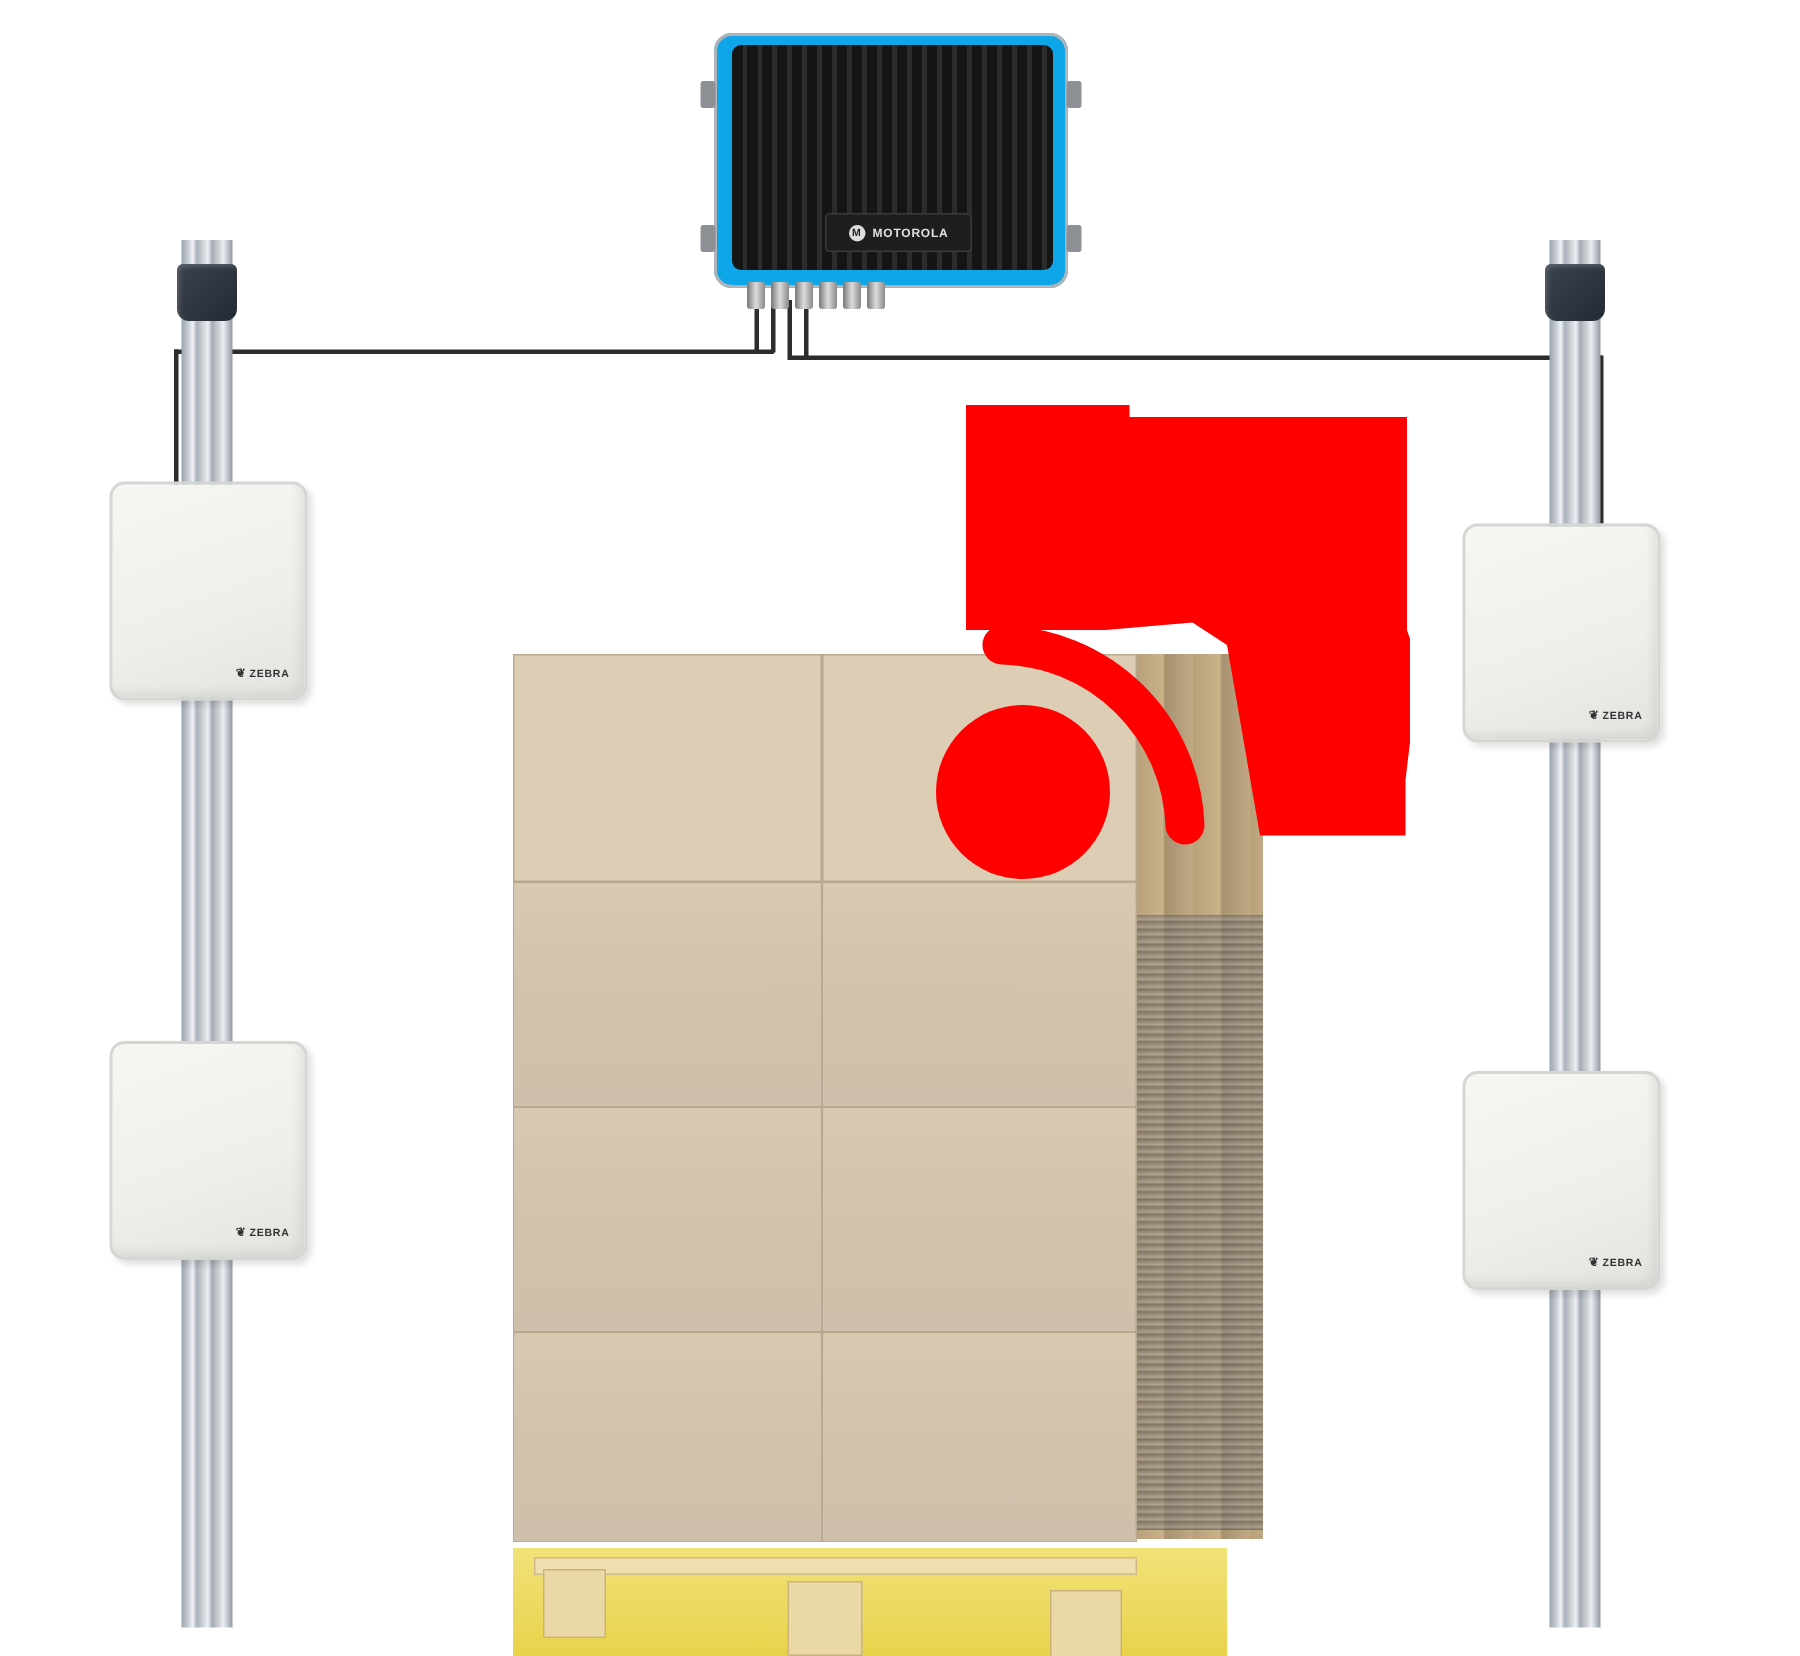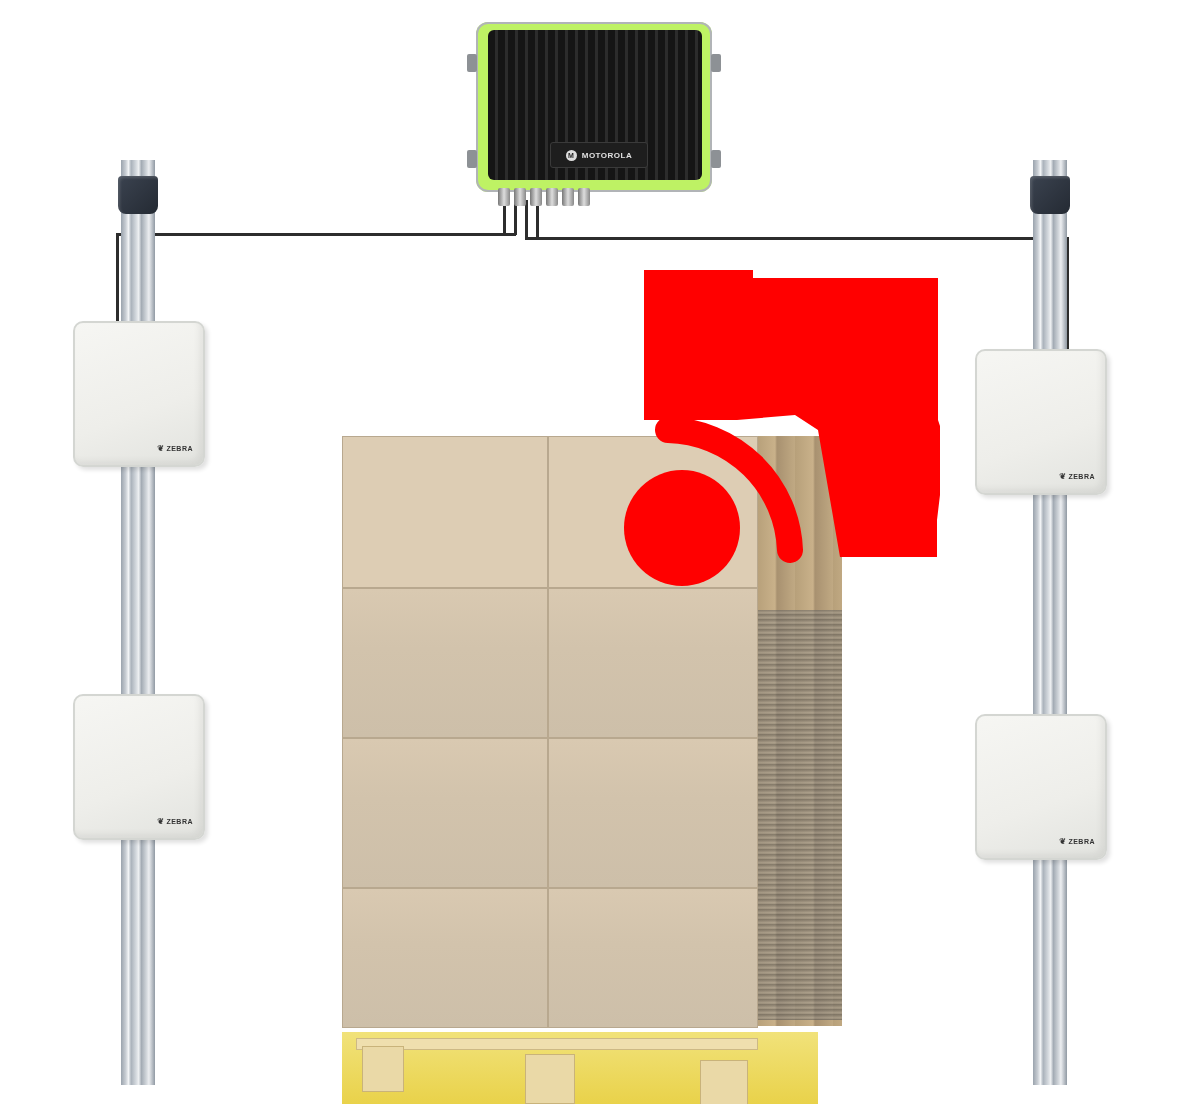--- a/index.html
+++ b/index.html
@@ -8,21 +8,21 @@
   
   .pole{position:absolute;width:34px;background:linear-gradient(90deg,#9aa3ad 0%,#c9ced4 14%,#f2f4f6 22%,#aab2bb 30%,#d3d8dd 44%,#eef0f2 52%,#a3abb4 60%,#cfd4d9 74%,#eceef1 82%,#9099a3 100%);}
   .pole-cap{position:absolute;width:40px;height:38px;background:linear-gradient(135deg,#3b4350,#242a33);border-radius:4px 4px 8px 8px;box-shadow:inset 2px 2px 3px rgba(255,255,255,.15);}
   
   .cable{position:absolute;background:#2d2d2d;}
   
   .antenna{position:absolute;width:128px;height:142px;border-radius:10px;background:linear-gradient(160deg,#f6f6f3 0%,#eeeeea 60%,#e2e3df 100%);border:2px solid #d4d6d2;box-shadow:3px 3px 4px rgba(0,0,0,.12), inset -4px -4px 6px rgba(0,0,0,.06);}
   .antenna-logo{position:absolute;right:10px;bottom:12px;font-size:7px;font-weight:bold;color:#333;letter-spacing:.5px;}
   .antenna-logo::before{content:"\2766";margin-right:2px;font-size:8px;}
   
-  .reader{position:absolute;left:476px;top:22px;width:236px;height:170px;background:#bef264;border-radius:12px;box-shadow:inset 0 0 0 2px #b1b4b7;}
+  .reader{position:absolute;left:476px;top:22px;width:236px;height:170px;background:#0ea5e9;border-radius:12px;box-shadow:inset 0 0 0 2px #b1b4b7;}
   .reader-face{position:absolute;left:12px;top:8px;width:214px;height:150px;border-radius:6px;background:repeating-linear-gradient(90deg,#151515 0px,#151515 7px,#2c2c2c 7px,#2c2c2c 10px);}
   .reader-badge{position:absolute;left:62px;top:112px;width:96px;height:24px;background:#1e1e1e;border-radius:3px;border:1px solid #3a3a3a;color:#e0e0e0;font-size:8px;font-weight:bold;display:flex;align-items:center;justify-content:center;letter-spacing:.5px;}
   .reader-logo-circle{width:11px;height:11px;border-radius:50%;background:#ddd;color:#222;font-size:7px;display:inline-flex;align-items:center;justify-content:center;margin-right:5px;}
   .reader-ear{position:absolute;width:10px;height:18px;background:#8d9195;border-radius:2px;}
   .connector{position:absolute;top:188px;width:12px;height:18px;background:linear-gradient(90deg,#777,#ddd,#888);border-radius:2px;}
   
   .yellow-bg{position:absolute;left:342px;top:1032px;width:476px;height:72px;background:linear-gradient(180deg,#f1e27a,#e9d24a);}
   .box{position:absolute;background:#ddcdb4;border:1px solid #b8a88f;box-sizing:border-box;}
   .box.wrapped{background:linear-gradient(180deg,#d9c9b1 0%,#d2c3ac 40%,#cdbfa9 100%);}
   .box-side{position:absolute;background:repeating-linear-gradient(90deg,#b7a07a 0px,#c9b18a 18px,#a89170 20px,#c0a983 38px);}

